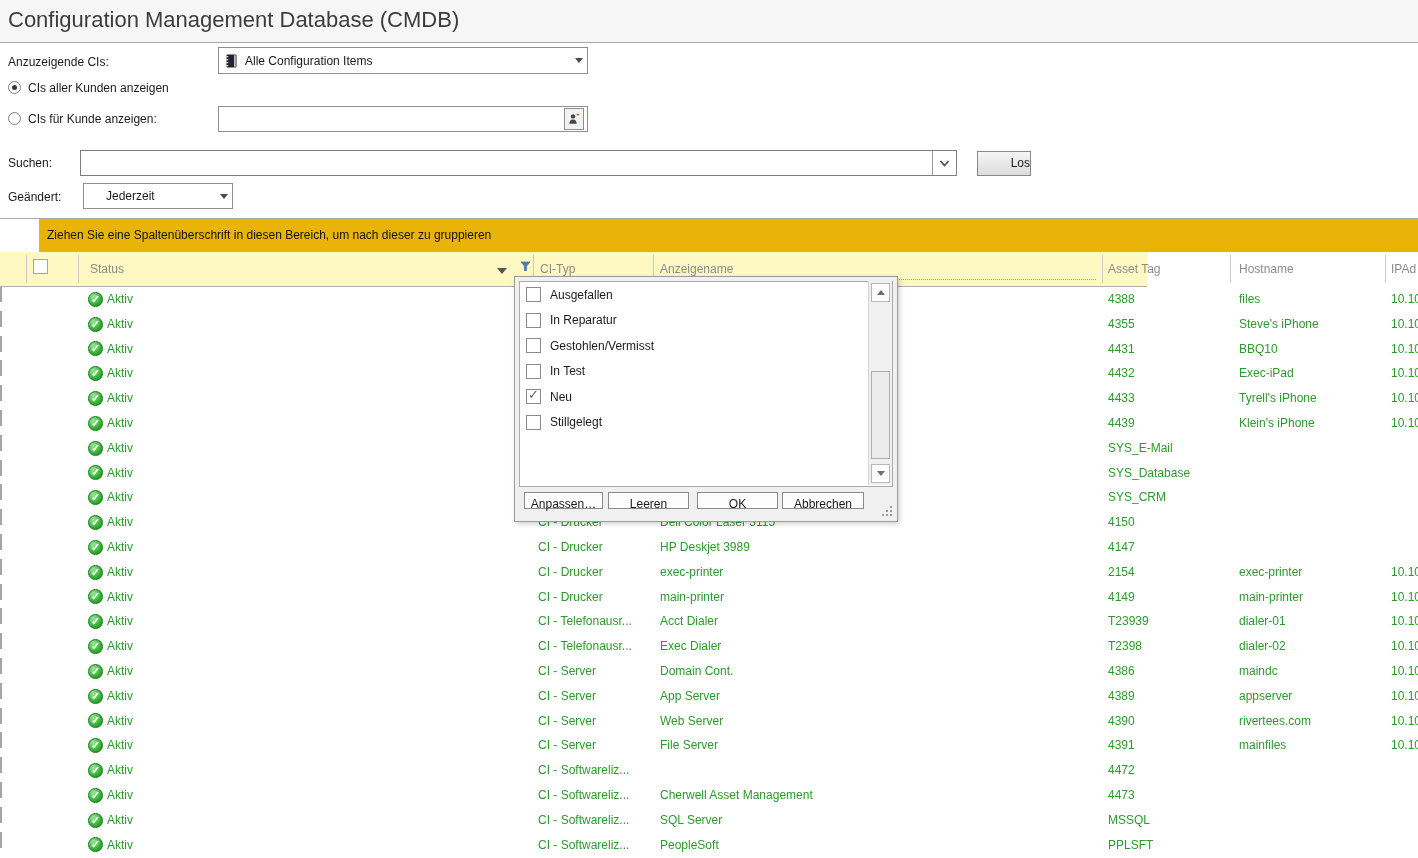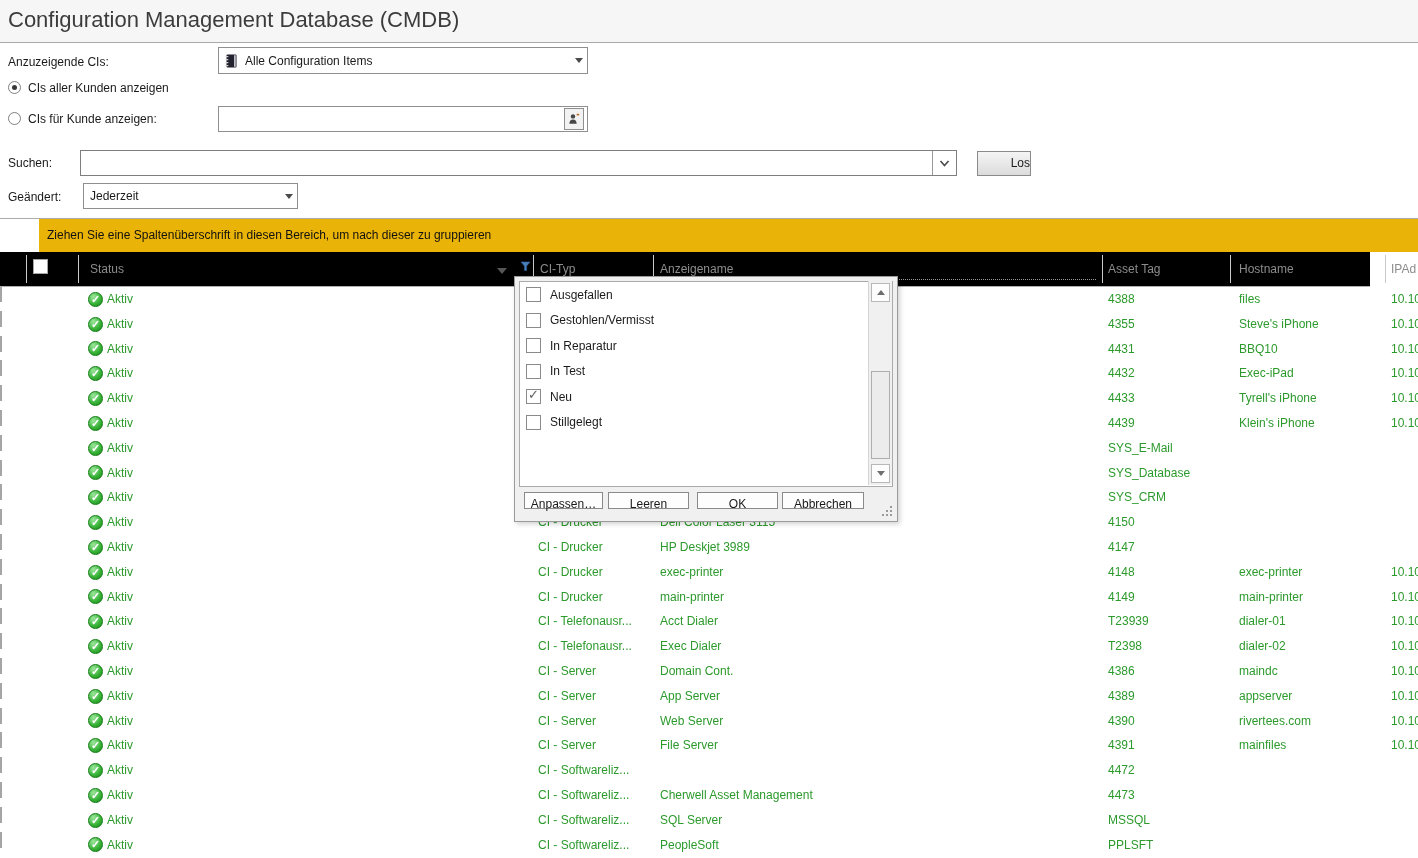--- a/index.html
+++ b/index.html
@@ -22,21 +22,21 @@
   .tinput{position:absolute;background:#fff;border:1px solid #8f8f8f;box-sizing:border-box;}
   .pickerbtn{position:absolute;width:20px;height:22px;background:#f2f2f2;border:1px solid #8f8f8f;box-sizing:border-box;display:flex;align-items:center;justify-content:center;}
   .searchcombo{position:absolute;background:#fff;border:1px solid #7e7e7e;box-sizing:border-box;}
   .searcharrow{position:absolute;right:0;top:0;bottom:0;width:23px;border-left:1px solid #9a9a9a;display:flex;align-items:center;justify-content:center;background:#fff;}
   .btn{position:absolute;background:linear-gradient(#f4f4f4,#dcdcdc);border:1px solid #8a8a8a;box-sizing:border-box;text-align:right;}
   .btn span{display:block;padding-top:4px;}
   
   .sep{position:absolute;left:0;top:218px;width:1418px;height:1px;background:#ababab;}
   .groupbar{position:absolute;left:0;top:219px;width:1418px;height:33px;background:#eab308;margin-left:39px;}
   .groupbar span{position:absolute;left:8px;top:9px;color:#111;}
-  .thead{position:absolute;left:0;top:252px;width:1370px;height:35px;background:#000000;border-bottom:1px solid #b0b0b0;box-sizing:border-box;}
+  .thead{position:absolute;left:0;top:252px;width:1147px;height:35px;background:#fef9c3;border-bottom:1px solid #b0b0b0;box-sizing:border-box;}
   .vline{position:absolute;top:3px;bottom:3px;width:1px;background:#c9c9c9;}
   .hcell{position:absolute;top:10px;color:#8c8c8c;white-space:nowrap;}
   .hdot{position:absolute;top:26px;height:1px;border-bottom:1px dotted #9a9a9a;}
   .hcheck{position:absolute;left:33px;top:259px;width:15px;height:15px;background:#fff;border:1px solid #a5a5a5;box-sizing:border-box;}
   .sortarr{position:absolute;left:497px;top:268px;width:0;height:0;border-left:5px solid transparent;border-right:5px solid transparent;border-top:6px solid #565656;}
   .funnel{position:absolute;left:520px;top:261px;}
   
   .tbody{position:absolute;left:0;top:287px;width:1418px;height:571px;overflow:hidden;}
   .trow{position:relative;height:24.8px;}
   .cell{position:absolute;top:0;height:24.8px;line-height:24.8px;white-space:nowrap;overflow:hidden;}
@@ -117,21 +117,21 @@
       <svg width="11" height="9" viewBox="0 0 11 9">
           <polyline points="1.5,2 5.5,6.5 9.5,2" fill="none" stroke="#4f4f4f" stroke-width="1.7"></polyline>
         </svg>
     </span>
   </div>
   <div class="btn" style="left:977px;top:151px;width:54px;height:25px;">
     <span>Los</span>
   </div>
 
   <div class="lbl" style="left:8px;top:190px;">Geändert:</div>
-  <div class="combo" style="left:83px;top:183px;width:215px;height:26px;">
+  <div class="combo" style="left:83px;top:183px;width:150px;height:26px;padding-left:16px;">
     <span class="ctext">Jederzeit</span>
     <span class="arrbox">
         <span class="arr"></span>
       </span>
   </div>
 
   <div class="sep"></div>
   <div class="groupbar">
     <span>Ziehen Sie eine Spaltenüberschrift in diesen Bereich, um nach dieser zu gruppieren</span>
   </div>
@@ -304,21 +304,21 @@
   </div>
 
   <div class="trow">
     <span class="cb"></span>
     <span class="cell c-status">
       <span class="ok-icon"></span>
       <span class="gtxt">Aktiv</span>
     </span>
     <span class="cell c-citype gtxt">CI - Drucker</span>
     <span class="cell c-anzeige gtxt">exec-printer</span>
-    <span class="cell c-asset gtxt">4148</span>
+    <span class="cell c-asset gtxt">2154</span>
     <span class="cell c-host gtxt">exec-printer</span>
     <span class="cell c-ip gtxt">10.10</span>
   </div>
 
   <div class="trow">
     <span class="cb"></span>
     <span class="cell c-status">
       <span class="ok-icon"></span>
       <span class="gtxt">Aktiv</span>
     </span>
@@ -463,26 +463,26 @@
     <div class="plist" id="popup-list">
   <div class="pitem">
     <span class="pcheck"></span>
     <span>Ausgefallen</span>
   </div>
 
 
 
   <div class="pitem">
     <span class="pcheck"></span>
-    <span>Gestohlen/Vermisst</span>
+    <span>In Reparatur</span>
   </div>
 
   <div class="pitem">
     <span class="pcheck"></span>
-    <span>In Reparatur</span>
+    <span>Gestohlen/Vermisst</span>
   </div>
 
   <div class="pitem">
     <span class="pcheck"></span>
     <span>In Test</span>
   </div>
 
   <div class="pitem">
     <span class="pcheck checked"></span>
     <span>Neu</span>

